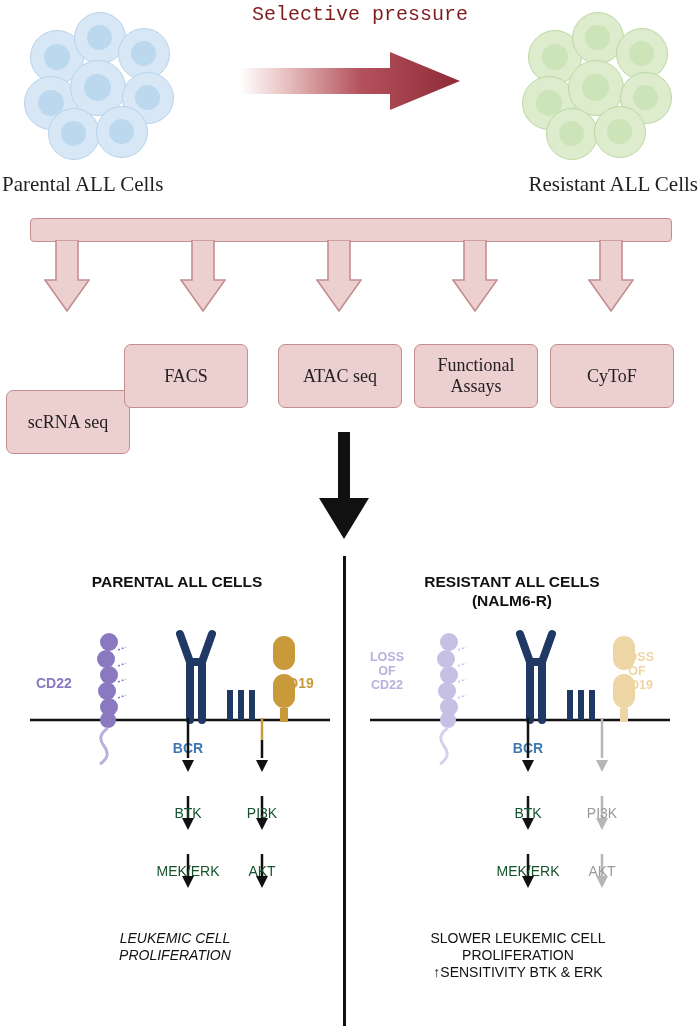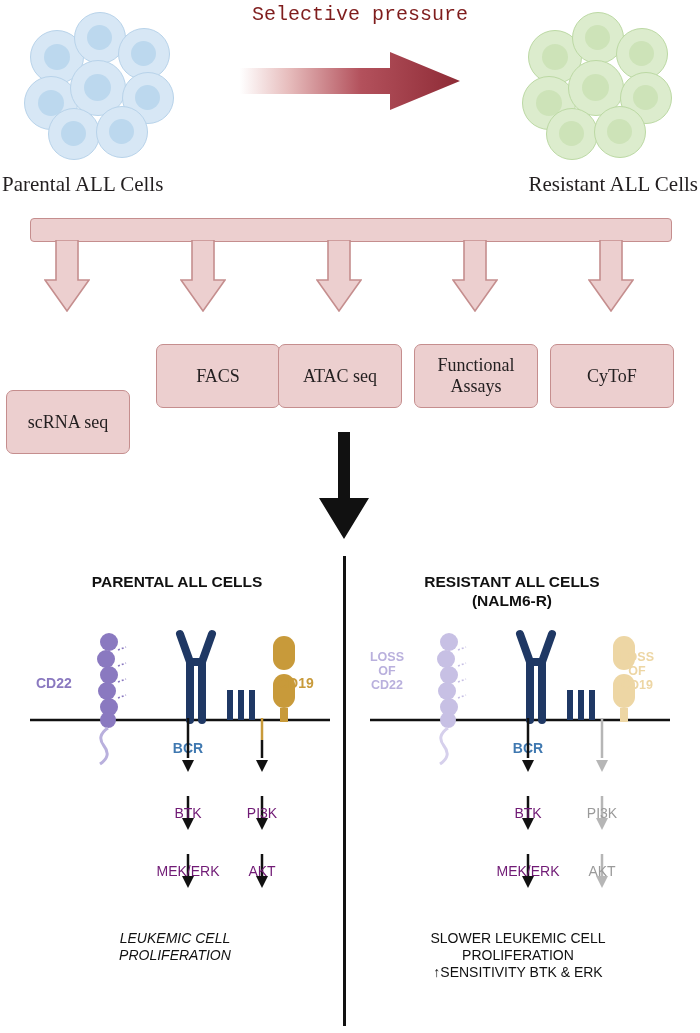--- a/index.html
+++ b/index.html
@@ -62,21 +62,21 @@
   
   #divider{left:343px;top:556px;width:2.5px;height:470px;background:#111;}
 
   .panel-title{
     font-weight:bold;font-size:15.5px;color:#111;
     text-align:center;line-height:19px;
     font-family:"Liberation Sans", sans-serif;
   }
 
   .node{
-    font-size:14px;color:#701a75;text-align:center;
+    font-size:14px;color:#14532d;text-align:center;
     font-family:"Liberation Sans", sans-serif;
   }
   .node.grey{color:#9a9a9a;}
   .bcr-label{font-size:14px;color:#3f78b0;font-weight:bold;text-align:center;}
   .cd-label{font-size:14px;font-weight:bold;}
   .cd22{color:#8a79c0;}
   .cd19{color:#c89a3a;}
   .loss-label{font-size:12.5px;line-height:14px;text-align:center;font-weight:bold;}
   .loss-cd22{color:#b9b0dd;}
   .loss-cd19{color:#edd6a4;}
@@ -174,21 +174,21 @@
 <svg class="abs fan-arrow" style="left:452px;top:240px;" viewBox="0 0 46 72">
   <path d="M12,0 L34,0 L34,40 L45,40 L23,71 L1,40 L12,40 Z" fill="#eccfcf" stroke="#c58e8e" stroke-width="1.6"></path>
 </svg>
 <svg class="abs fan-arrow" style="left:588px;top:240px;" viewBox="0 0 46 72">
   <path d="M12,0 L34,0 L34,40 L45,40 L23,71 L1,40 L12,40 Z" fill="#eccfcf" stroke="#c58e8e" stroke-width="1.6"></path>
 </svg>
 
 <div class="abs method-box" style="left:6px;top:344px;width:122px;margin-top:46px;">
   <span>scRNA seq</span>
 </div>
-<div class="abs method-box" style="left:156px;top:344px;width:122px;">
+<div class="abs method-box" style="left:124px;top:344px;width:122px;">
   <span>FACS</span>
 </div>
 <div class="abs method-box" style="left:278px;top:344px;width:122px;">
   <span>ATAC seq</span>
 </div>
 <div class="abs method-box" style="left:414px;top:344px;width:122px;justify-content:center;">
   <span style="white-space:pre-line;">Functional
 Assays</span>
 </div>
 <div class="abs method-box" style="left:550px;top:344px;width:122px;">

